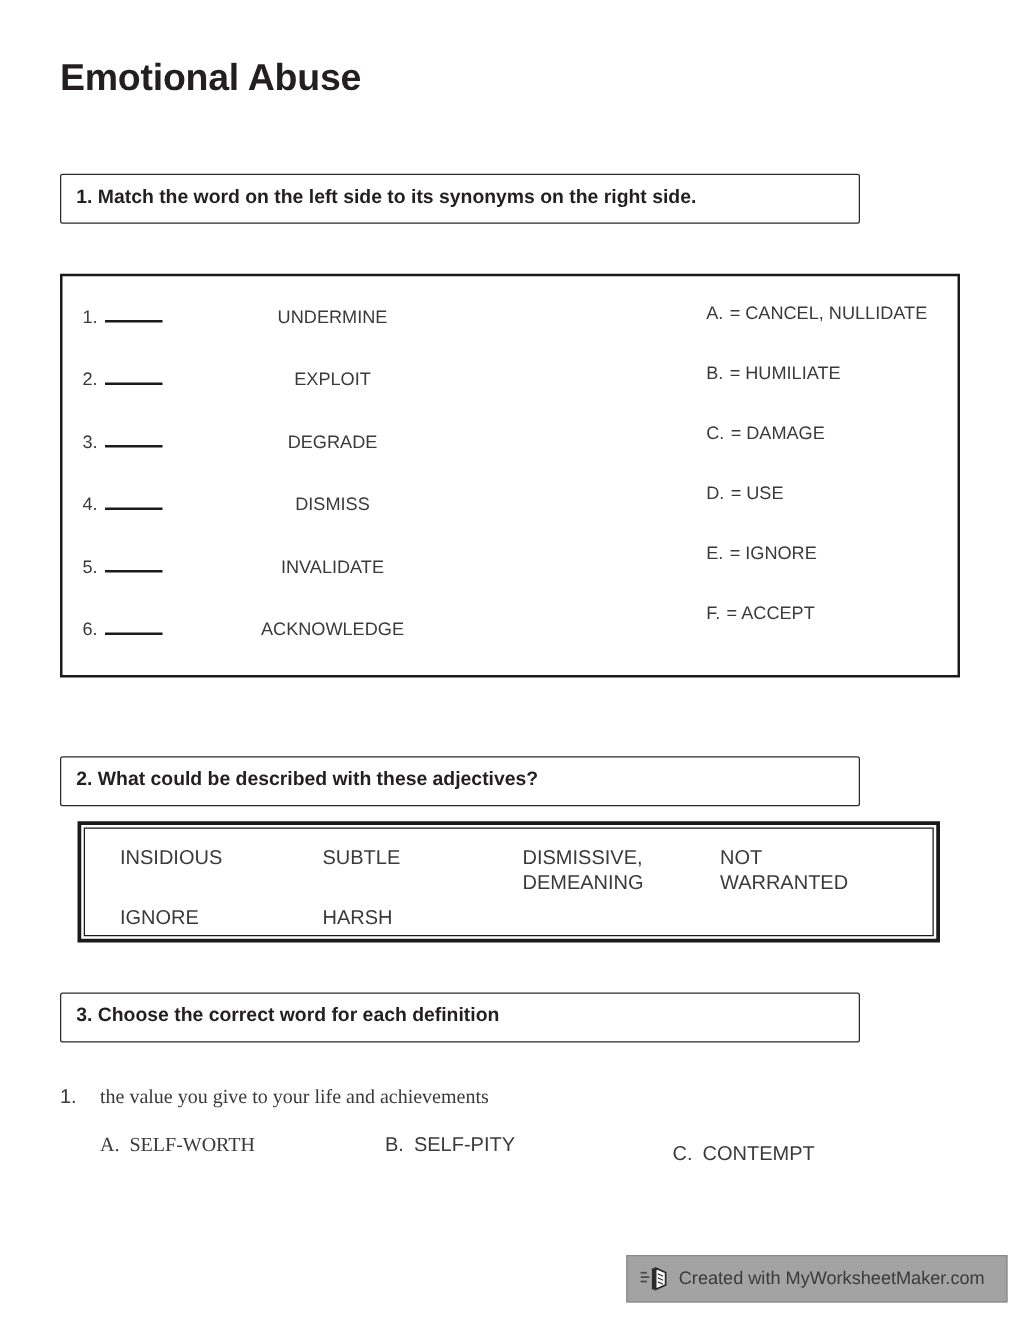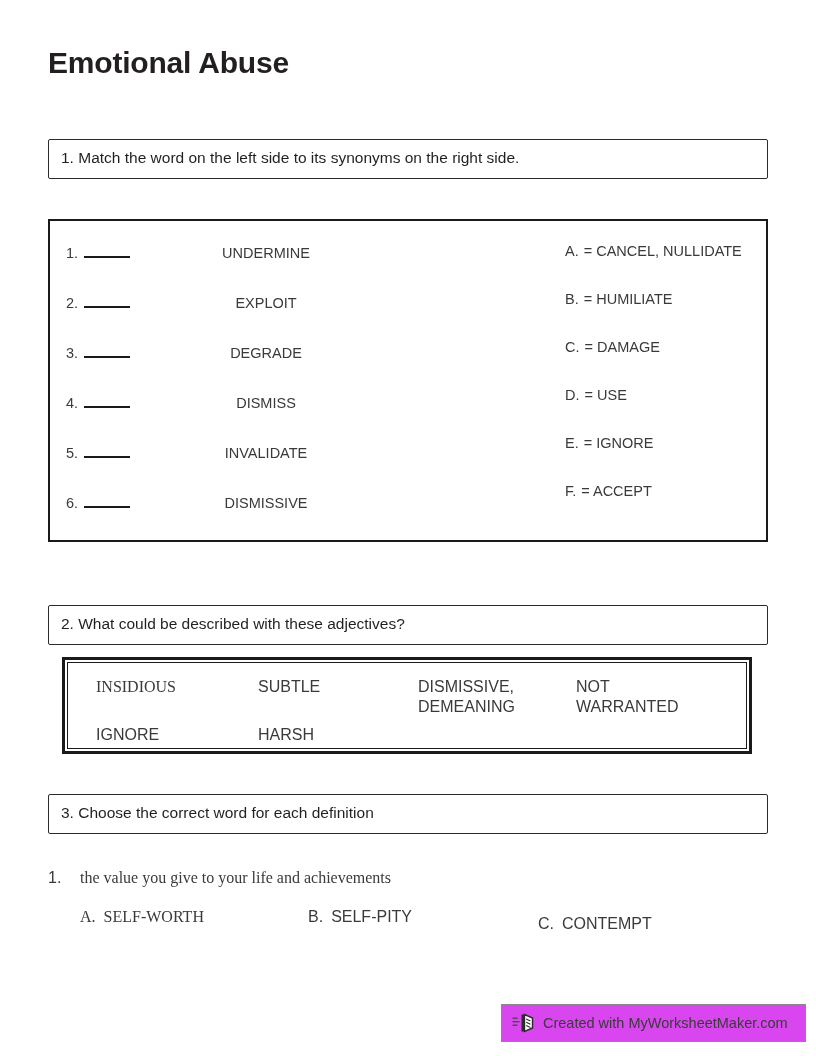--- a/index.html
+++ b/index.html
@@ -31,28 +31,28 @@
     font-weight: bold;
     letter-spacing: -0.2px;
     color: #231f20;
     line-height: 1.1;
   }
 
   
   .instruction-bar {
     position: absolute;
     left: 48px;
-    width: 720px;
+    width: 640px;
     box-sizing: border-box;
     border: 1.6px solid #2b2b2b;
     border-radius: 2px;
     background: #ffffff;
     padding: 9px 12px 10px 12px;
     font-size: 15.5px;
-    font-weight: normal;
+    font-weight: bold;
     color: #231f20;
     line-height: 1.2;
   }
   #instr-1 { top: 139px; }
   #instr-2 { top: 585px; margin-top: 20px; }
   #instr-3 { top: 794px; }
 
   
   .matching-box {
     position: absolute;
@@ -183,21 +183,21 @@
 
   
   .footer-badge {
     position: absolute;
     left: 501px;
     top: 1004px;
     width: 305px;
     height: 38px;
     box-sizing: border-box;
     border: 1.1px solid #8a8a8a;
-    background: #d946ef;
+    background: #a3a3a3;
     display: flex;
     align-items: center;
     padding-left: 10px;
   }
   .footer-icon {
     width: 24px;
     height: 22px;
     flex: 0 0 auto;
     margin-right: 7px;
     display: block;
@@ -242,21 +242,21 @@
           <span class="match-word">DISMISS</span>
         </div>
         <div class="match-row">
           <span class="match-num">5.</span>
           <span class="match-blank"></span>
           <span class="match-word">INVALIDATE</span>
         </div>
         <div class="match-row">
           <span class="match-num">6.</span>
           <span class="match-blank"></span>
-          <span class="match-word">DISMISSIVE</span>
+          <span class="match-word">ACKNOWLEDGE</span>
         </div>
       </div>
 
       <div class="match-right-col">
         <div class="answer-row">
           <span class="ans-letter">A.</span>
           <span>= CANCEL, NULLIDATE</span>
         </div>
         <div class="answer-row">
           <span class="ans-letter">B.</span>
@@ -280,21 +280,21 @@
         </div>
       </div>
 
     </div>
   </div>
 
   <div class="instruction-bar" id="instr-2">2. What could be described with these adjectives?</div>
 
   <div class="adjectives-box">
     <div class="adjectives-inner">
-      <span class="adj-cell" style="left:28px;  top:14px;font-family:Liberation Serif, serif;">INSIDIOUS</span>
+      <span class="adj-cell" style="left:28px;  top:14px;">INSIDIOUS</span>
       <span class="adj-cell" style="left:190px; top:14px;">SUBTLE</span>
       <span class="adj-cell" style="left:350px; top:14px;">DISMISSIVE,
 DEMEANING</span>
       <span class="adj-cell" style="left:508px; top:14px;">NOT
 WARRANTED</span>
       <span class="adj-cell" style="left:28px;  top:62px;">IGNORE</span>
       <span class="adj-cell" style="left:190px; top:62px;">HARSH</span>
     </div>
   </div>
 

